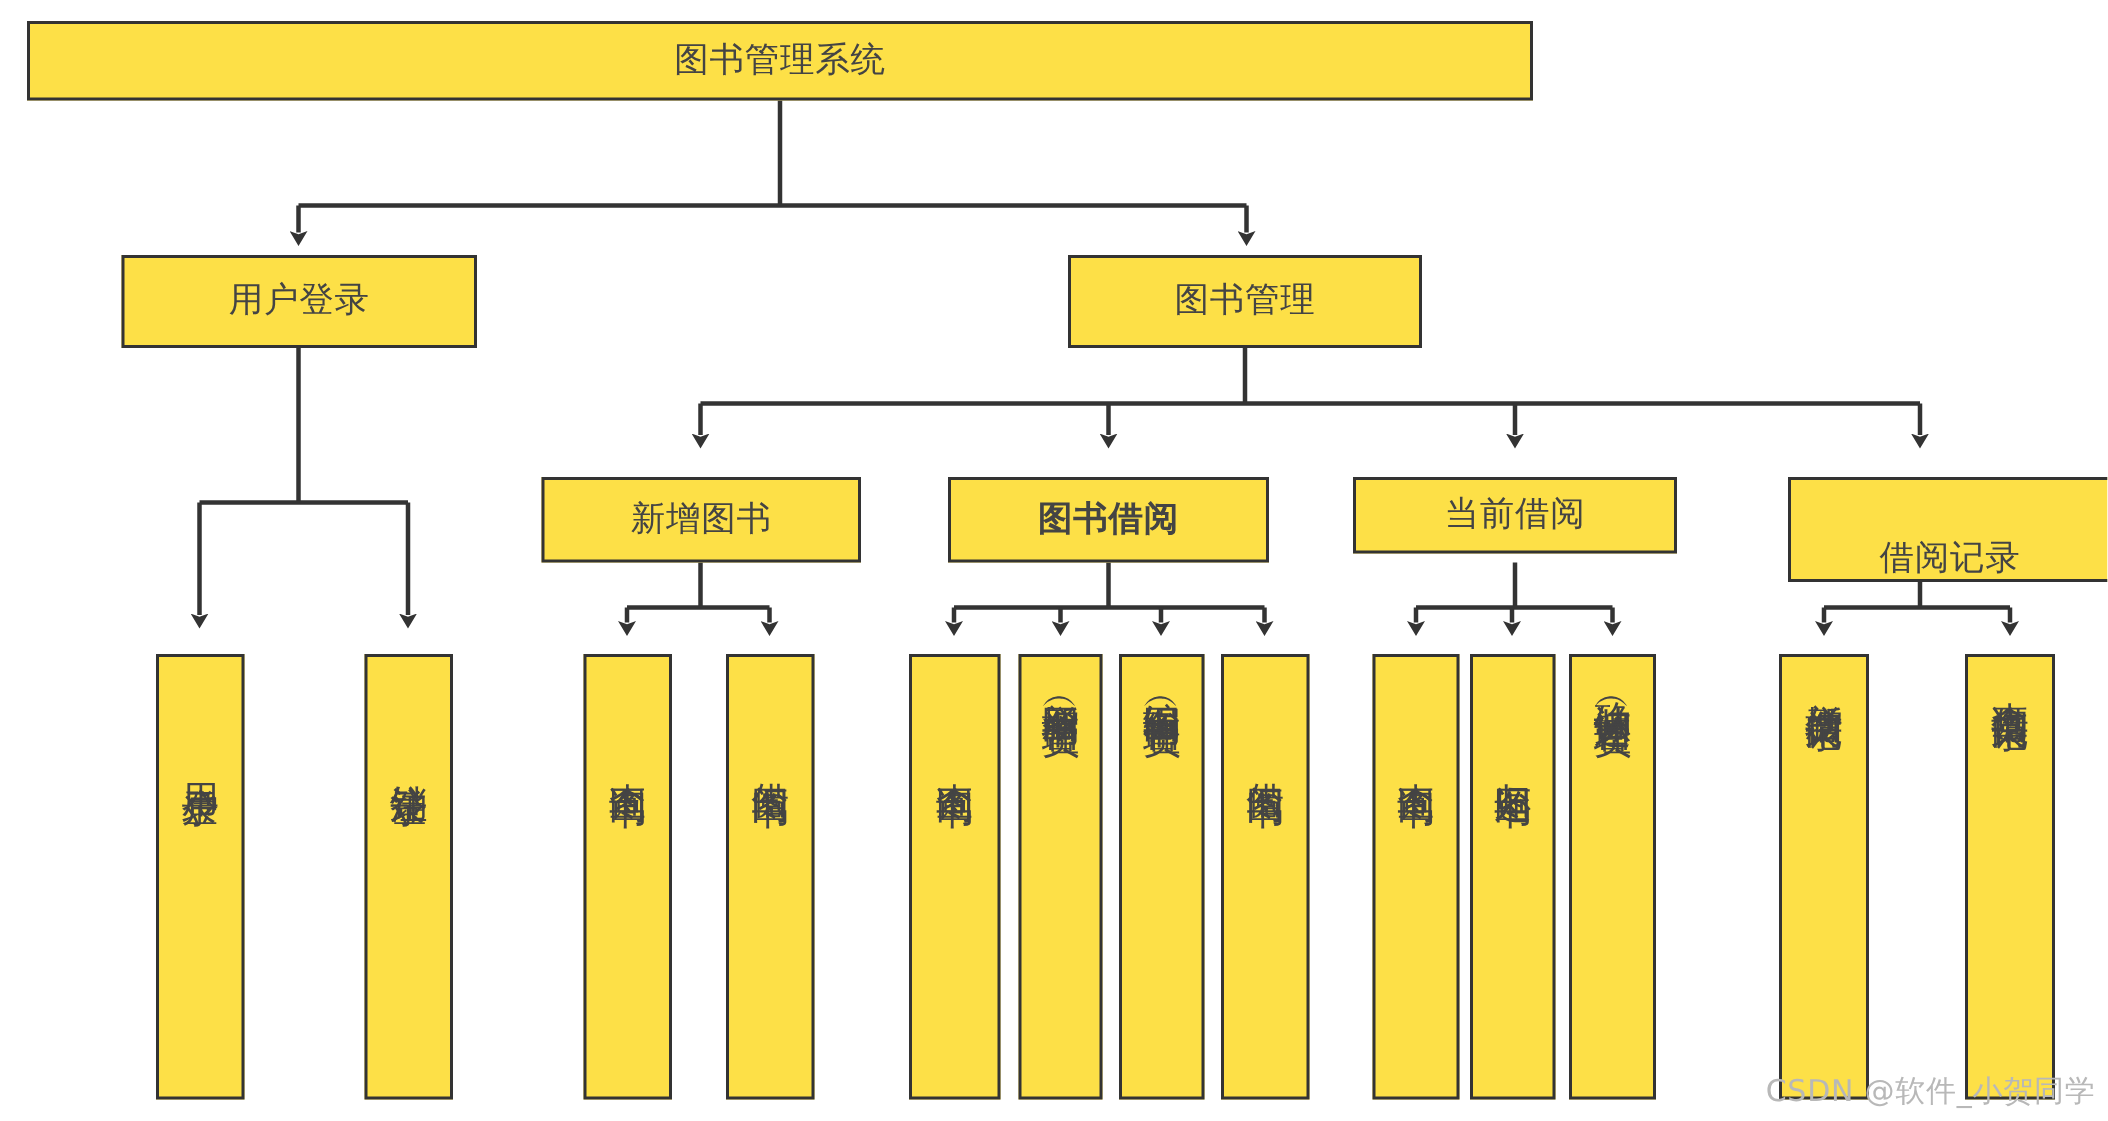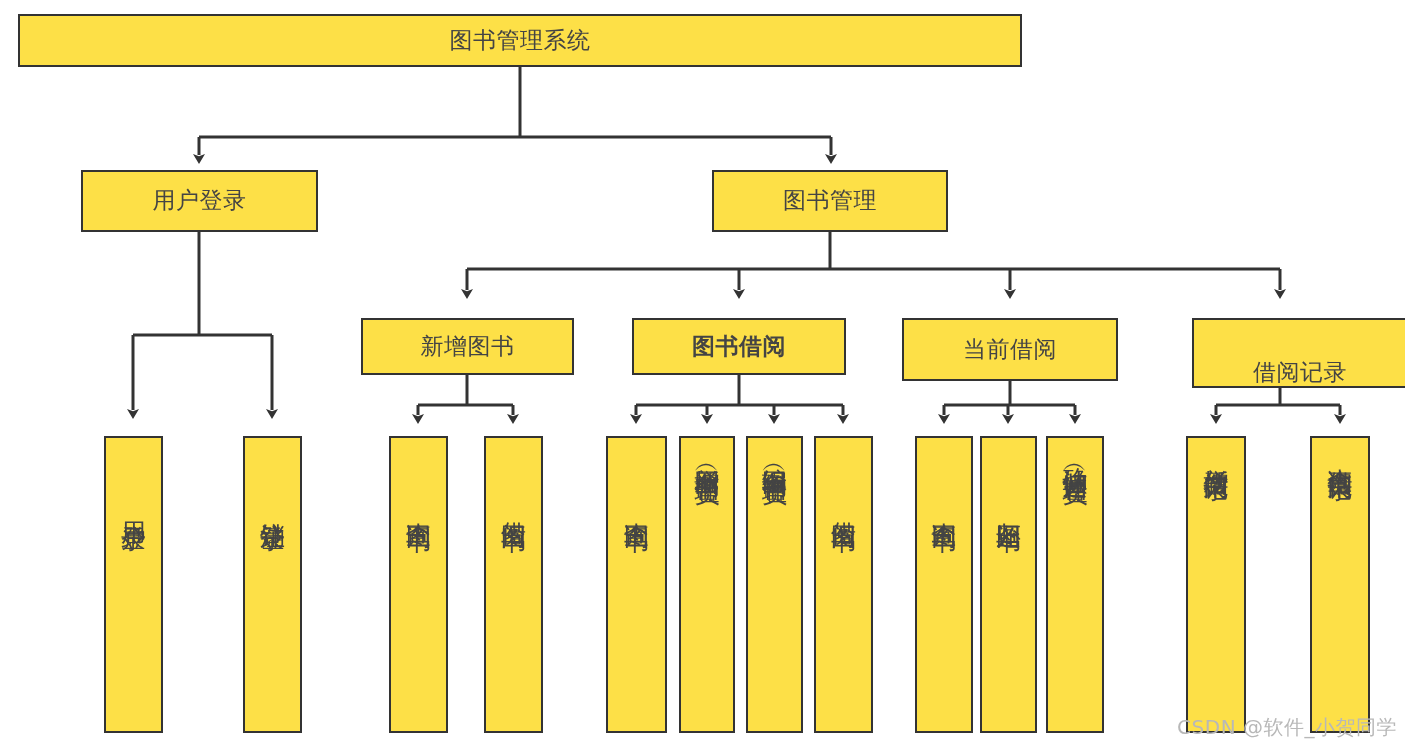--- a/index.html
+++ b/index.html
@@ -141,21 +141,21 @@
   <div class="node horiz" style="left:712px; top:170px; width:236px; height:62px;">
     <span class="lbl">图书管理</span>
   </div>
 
   <div class="node horiz" style="left:361px; top:318px; width:213px; height:57px;">
     <span class="lbl">新增图书</span>
   </div>
   <div class="node horiz" style="left:632px; top:318px; width:214px; height:57px;font-weight:bold;">
     <span class="lbl">图书借阅</span>
   </div>
-  <div class="node horiz" style="left:902px; top:318px; width:216px; height:63px;">
+  <div class="node horiz" style="left:902px; top:318px; width:216px; height:51px;">
     <span class="lbl">当前借阅</span>
   </div>
   <div class="node horiz" style="left:1192px; top:318px; width:216px; height:70px;align-items:flex-end;">
     <span class="lbl">借阅记录</span>
   </div>
 
   <div class="node vert mid" style="left:104px; top:436px; width:59px; height:297px;">
     <span class="lbl">用户登录</span>
   </div>
   <div class="node vert mid" style="left:243px; top:436px; width:59px; height:297px;">

